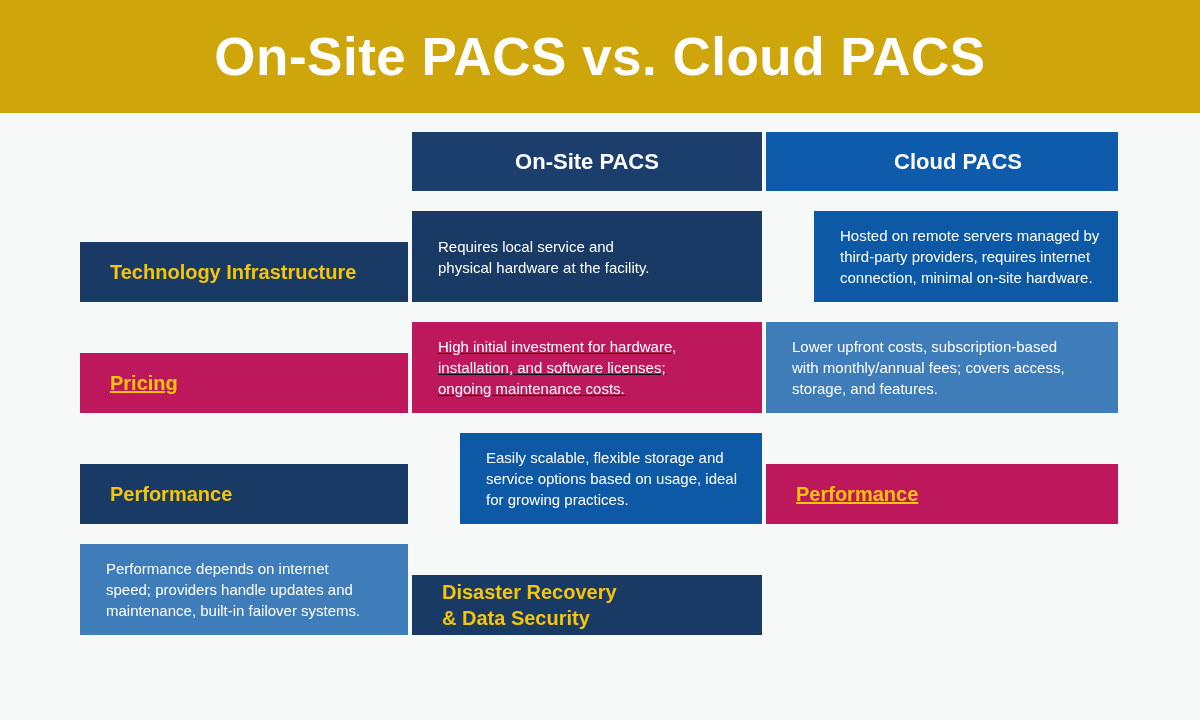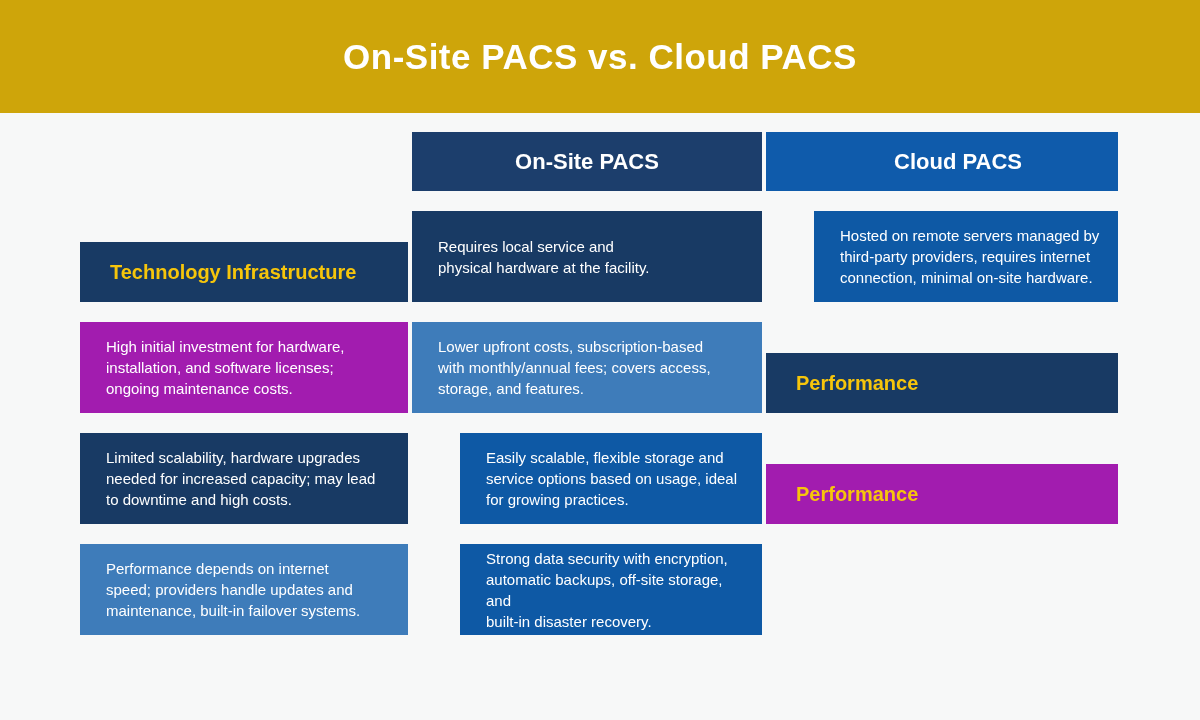--- a/index.html
+++ b/index.html
@@ -21,21 +21,21 @@
     top: 0; left: 0;
     width: 1200px;
     height: 113px;
     background: #cea50a;
     display: flex;
     align-items: center;
     justify-content: center;
   }
   .banner h1 {
     color: #ffffff;
-    font-size: 35px;
+    font-size: 53px;
     font-weight: 700;
     letter-spacing: 0.5px;
     text-align: center;
   }
   
   .table {
     position: absolute;
     top: 132px;
     left: 80px;
     display: grid;
@@ -74,21 +74,21 @@
     padding-right: 12px;
   }
   .cell-text {
     color: #ffffff;
     font-size: 15px;
     line-height: 1.4;
     white-space: pre-line;
   }
   
   .navy  { background: #183a64; }
-  .slate { background: #a21caf; }
+  .slate { background: #be185d; text-decoration: underline; }
   .blue      { background: #0e59a5; margin-left: 48px; }
   .lightblue { background: #3e7cba; }
 </style>
 </head>
 <body>
 
 <div class="canvas">
 
   <header class="banner">
     <h1>On-Site PACS vs. Cloud PACS</h1>
@@ -104,50 +104,43 @@
     <div class="cell navy">
       <span class="cell-text">Requires local service and
 physical hardware at the facility.</span>
     </div>
     <div class="cell blue">
       <span class="cell-text">Hosted on remote servers managed by
 third-party providers, requires internet
 connection, minimal on-site hardware.</span>
     </div>
 
+    <div class="rowlabel slate">Pricing</div>
     <div class="cell slate">
       <span class="cell-text">High initial investment for hardware,
 installation, and software licenses;
 ongoing maintenance costs.</span>
     </div>
     <div class="cell lightblue">
       <span class="cell-text">Lower upfront costs, subscription-based
 with monthly/annual fees; covers access,
 storage, and features.</span>
     </div>
 
     <div class="rowlabel navy">Performance</div>
-    <div class="cell navy">
-      <span class="cell-text">Limited scalability, hardware upgrades
-needed for increased capacity; may lead
-to downtime and high costs.</span>
-    </div>
     <div class="cell blue">
       <span class="cell-text">Easily scalable, flexible storage and
 service options based on usage, ideal
 for growing practices.</span>
     </div>
 
     <div class="rowlabel slate">Performance</div>
     <div class="cell lightblue">
       <span class="cell-text">Performance depends on internet
 speed; providers handle updates and
 maintenance, built-in failover systems.</span>
     </div>
 
-    <div class="cell blue">
-      <span class="cell-text">Strong data security with encryption,
-automatic backups, off-site storage, and
-built-in disaster recovery.</span>
-    </div>
+    <div class="rowlabel navy">Disaster Recovery
+&amp; Data Security</div>
 
   </div>
 </div>
 
 </body></html>

